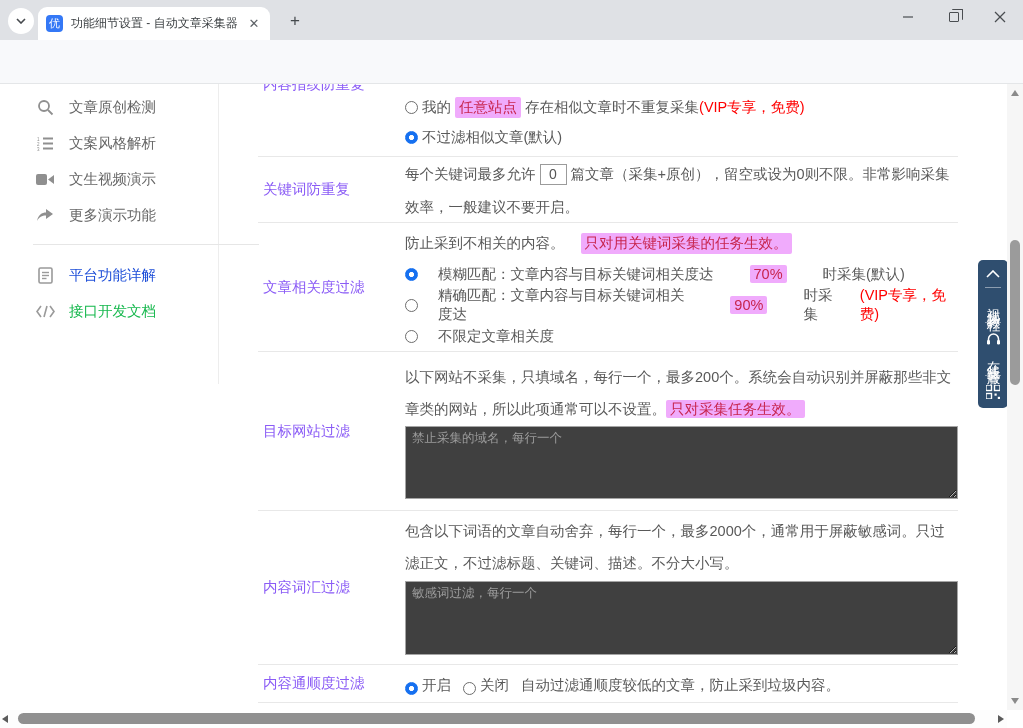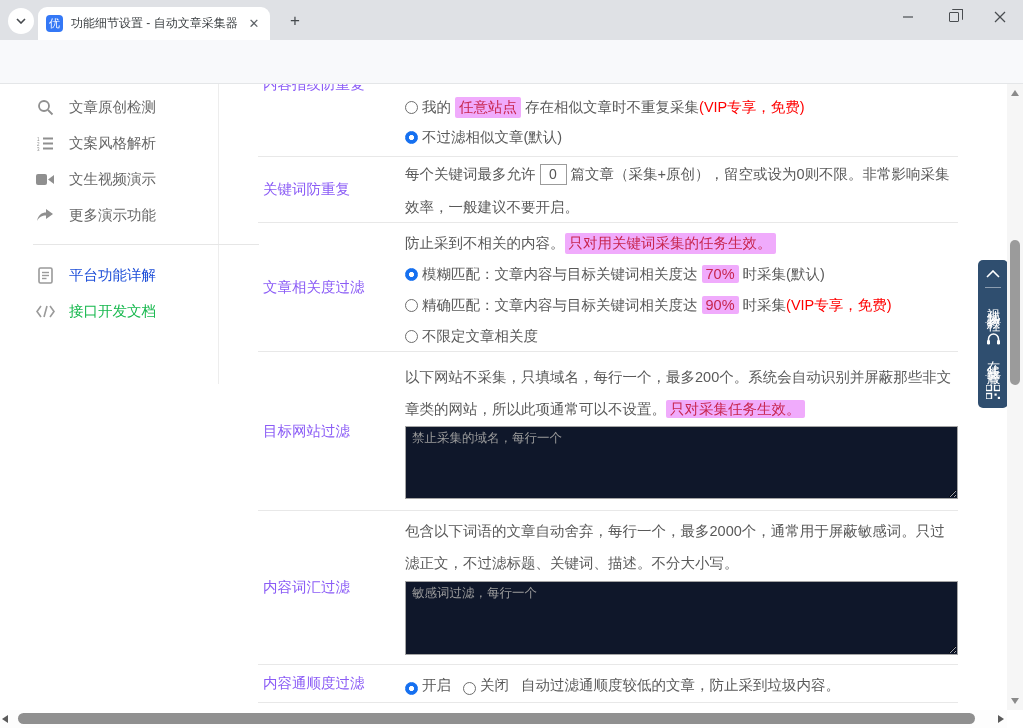--- a/index.html
+++ b/index.html
@@ -50,33 +50,33 @@
   .row-label { flex:0 0 147px; padding-left:5px; font-size:14.5px; color:#8b5cf6; }
   .row-content { flex:0 0 553px; font-size:14.5px; }
   .c-line { display:flex; align-items:center; }
 
   .radio { display:inline-block; width:13px; height:13px; border-radius:50%; border:1.5px solid #6d6d6d; background:#fff; margin-right:4px; flex:0 0 13px; vertical-align:-2px; }
   .radio.on { border-color:#1670f0; background:radial-gradient(circle at 50% 50%, #fff 0 2.2px, #1670f0 2.9px 100%); }
 
   .hl { color:#c7254e; background:#f0abfc; padding:1px 4px; border-radius:2px; }
   .vip { color:#f00; }
   .num-input { width:27px; height:21px; border:1px solid #9b9b9b; font-size:14px; color:#555; text-align:center; margin:0 4px; font-family:"Liberation Sans",sans-serif; }
-  .ta { width:553px; border:1px solid #a5a5a5; resize:both; font-size:12.5px; color:#9c9c9c; padding:3px 6px; font-family:"Liberation Sans",sans-serif; background:#0f172a; }
+  .ta { width:553px; border:1px solid #a5a5a5; resize:both; font-size:12.5px; color:#9c9c9c; padding:3px 6px; font-family:"Liberation Sans",sans-serif; background:#404040; }
   .ta::placeholder { color:#9c9c9c; }
 
   
   .row1 { height:73px; overflow:hidden; }
   .row1 .row-label { margin-top:-9px; }
   .row1 .row-content { padding-top:8px; }
   .row1 .c-line { height:30px; }
   .row2 { height:66px; align-items:center; }
   .row2 .row-content { padding-top:3px; line-height:33px; }
   .row3 { height:129px; align-items:center; }
   .row3 .row-content { padding-top:5px; }
-  .row3 .c-line { height:31px; }
+  .row3 .c-line { height:31px;gap:16px; }
   .row4 { height:159px; align-items:center; }
   .row4 .row-content { padding-top:8px; line-height:32px; }
   .row4 .ta { height:73px; margin-top:1px; line-height:normal; }
   .row5 { height:154px; align-items:center; }
   .row5 .row-content { padding-top:5px; line-height:32px; }
   .row5 .ta { height:74px; margin-top:2px; line-height:normal; }
   .row6 { height:38px; align-items:center; }
   .row6 .row-content { display:flex; align-items:flex-end; padding-top:4px; }
   .gap12 { display:inline-block; width:12px; }
 

